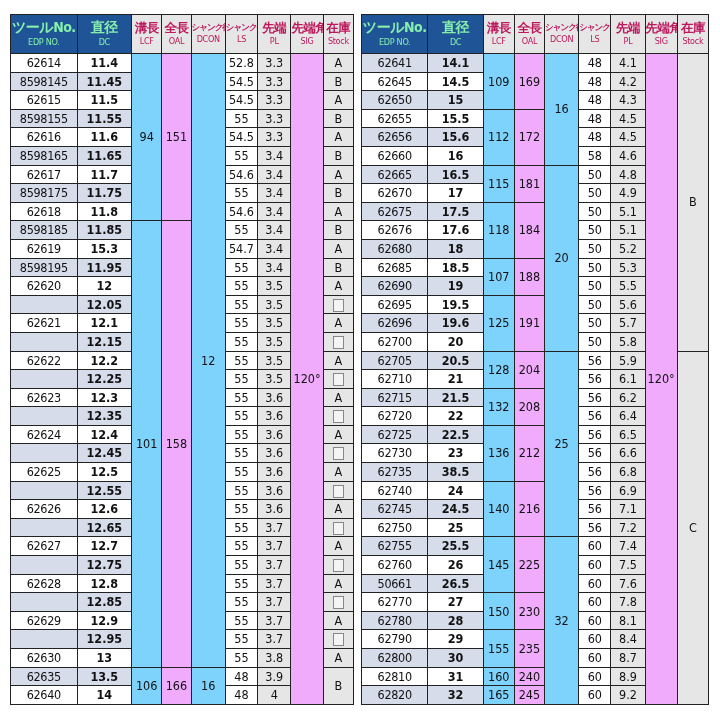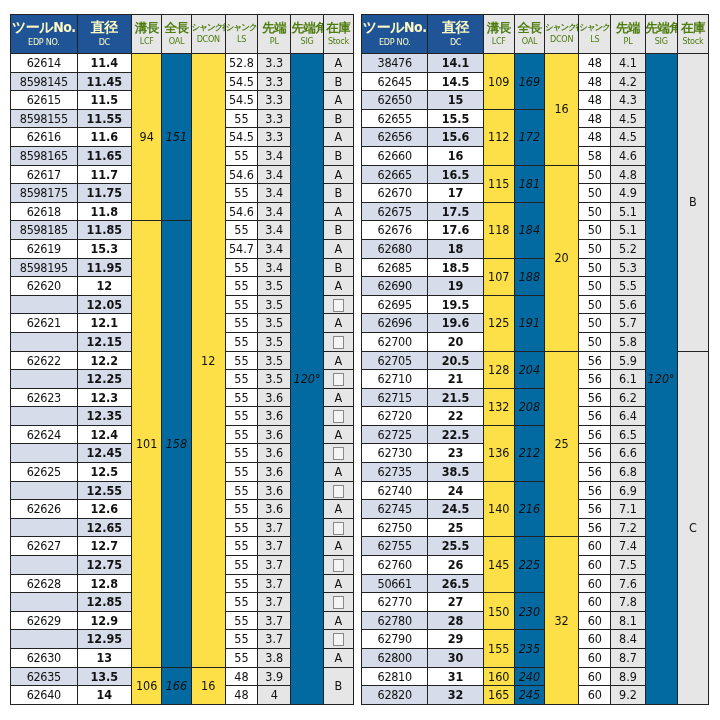--- a/index.html
+++ b/index.html
@@ -2,32 +2,32 @@
 <html><head>
 <meta charset="utf-8">
 <style>
   html, body { margin:0; padding:0; background:#ffffff; }
   body { width:720px; height:720px; position:relative; overflow:hidden; font-family:"Liberation Sans", sans-serif; }
   table.spec { position:absolute; top:14px; border-collapse:collapse; table-layout:fixed; font-family:"DejaVu Sans Condensed","DejaVu Sans", sans-serif; }
   #left-table { left:10px; width:344px; }
   #right-table { left:361px; width:348px; }
   table.spec th, table.spec td { border:1px solid #222; padding:0; text-align:center; vertical-align:middle; overflow:hidden; white-space:nowrap; }
   table.spec thead th { height:38px; line-height:1.05; }
-  th.blue { background:#1f5596; color:#fef9c3; border-color:#1f5596; border-right:1px solid #8aa7cc; }
-  th.grey { background:#e6e6e6; color:#4d7c0f; border-color:#9a9a9a; }
+  th.blue { background:#1f5596; color:#86efac; border-color:#1f5596; border-right:1px solid #8aa7cc; }
+  th.grey { background:#e6e6e6; color:#be185d; border-color:#9a9a9a; }
   th .jp { display:block; font-size:12.5px; font-weight:bold; letter-spacing:-0.5px; }
   th.blue .jp { font-size:14px; }
   th .jp.sm { font-size:8.5px; letter-spacing:-1px; }
   th .en { display:block; font-size:9px; font-weight:normal; margin-top:3px; letter-spacing:-0.3px; }
   table.spec tbody td { height:17.6px; font-size:12.5px; color:#111; line-height:17.6px; }
   td.edp { background:#ffffff; letter-spacing:-0.3px; }
   td.dc { background:#ffffff; font-weight:bold; text-align:left; padding-left:10px; }
   tr.alt td.edp, tr.alt td.dc { background:#d7dcea; }
-  td.cg { background:#fde047; }
-  td.cw { background:#0369a1;font-style:italic; }
+  td.cg { background:#7dd3fc; }
+  td.cw { background:#f0abfc; }
   td.ls { text-align:left; padding-left:3px; background:#fff; }
   td.pl { text-align:left; padding-left:6px; background:#e6e6e6; }
   td.stock { background:#e6e6e6; }
   .box { display:inline-block; width:9px; height:11px; border:1px solid #888; vertical-align:middle; background:#f4f4f4; }
 </style>
 </head>
 <body>
 
 <table class="spec" id="left-table">
   <colgroup>
@@ -385,21 +385,21 @@
           <span class="en">SIG</span>
         </th>
         <th class="grey">
           <span class="jp">在庫</span>
           <span class="en">Stock</span>
         </th>
       </tr>
     </thead>
   <tbody>
       <tr class="alt">
-        <td class="edp">38476</td>
+        <td class="edp">62641</td>
         <td class="dc">14.1</td>
         <td class="cg" rowspan="3">109</td>
         <td class="cw" rowspan="3">169</td>
         <td class="cg" rowspan="6">16</td>
         <td class="ls">48</td>
         <td class="pl">4.1</td>
         <td class="cw" rowspan="35">120°</td>
         <td class="stock" rowspan="16">B</td>
       </tr>
       <tr>

